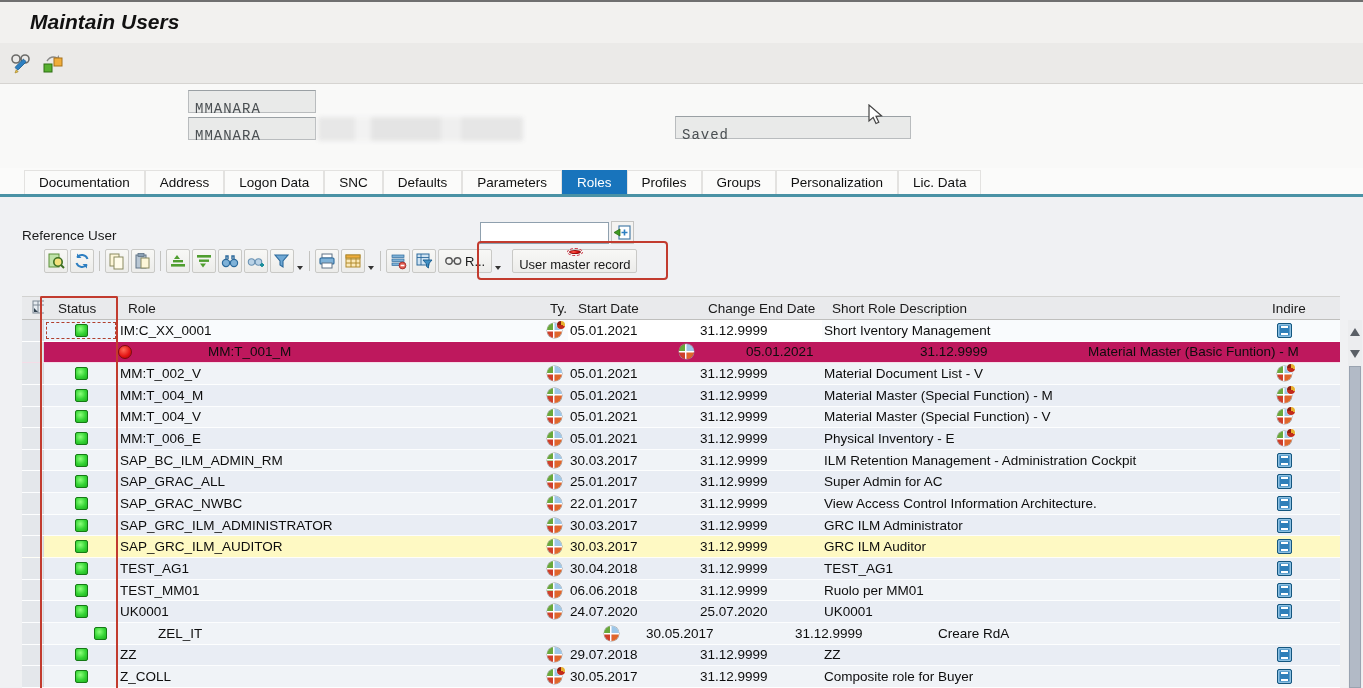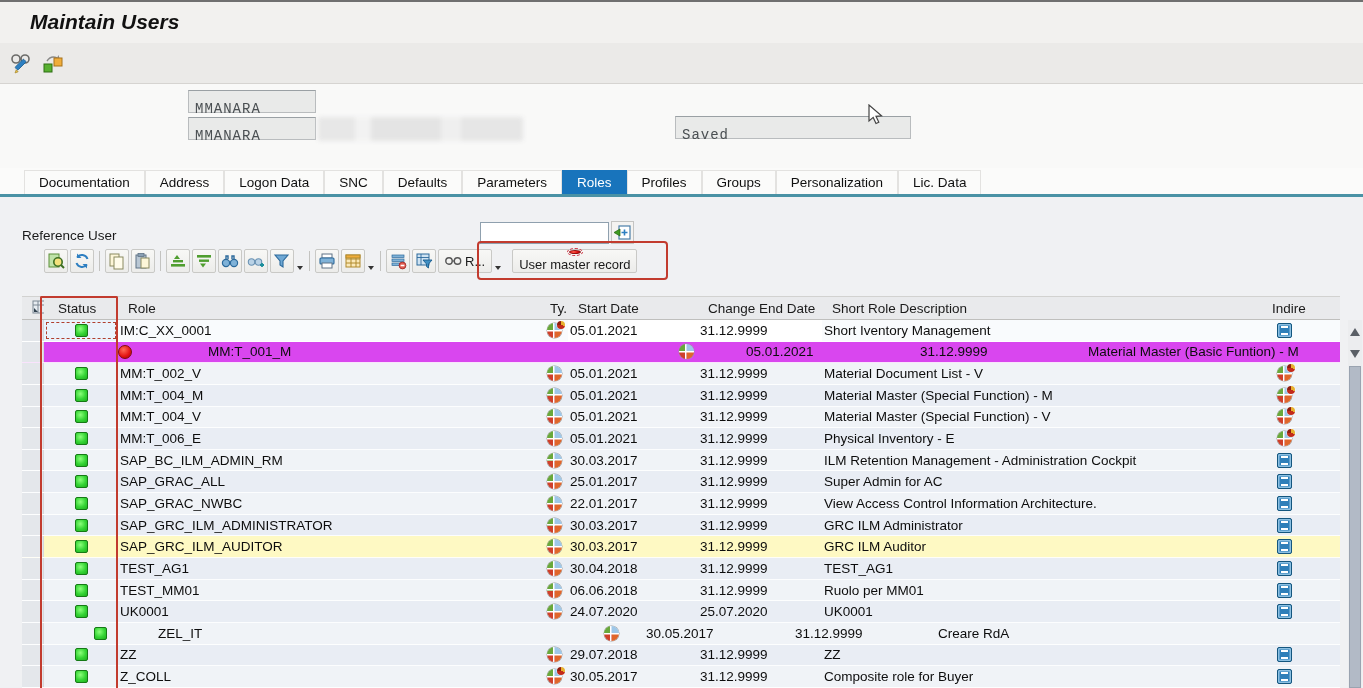--- a/index.html
+++ b/index.html
@@ -331,21 +331,21 @@
           <span class="pie comp"></span>
         </div>
         <div class="cell " style="background: rgb(255, 255, 255);">05.01.2021</div>
         <div class="cell " style="background: rgb(255, 255, 255);">31.12.9999</div>
         <div class="cell ">Short Iventory Management</div>
         <div class="cell c-ind">
           <span class="eq"></span>
         </div>
         <div class="cell "></div>
       </div>
-      <div class="trow" style="background: #d946ef; gap: 44px;">
+      <div class="trow" style="background: #be185d; gap: 44px;">
         <div class="cell c-sel"></div>
         <div class="cell c-status">
           <span class="led-r"></span>
         </div>
         <div class="cell ">MM:T_001_M</div>
         <div class="cell c-type">
           <span class="pie"></span>
         </div>
         <div class="cell ">05.01.2021</div>
         <div class="cell ">31.12.9999</div>

